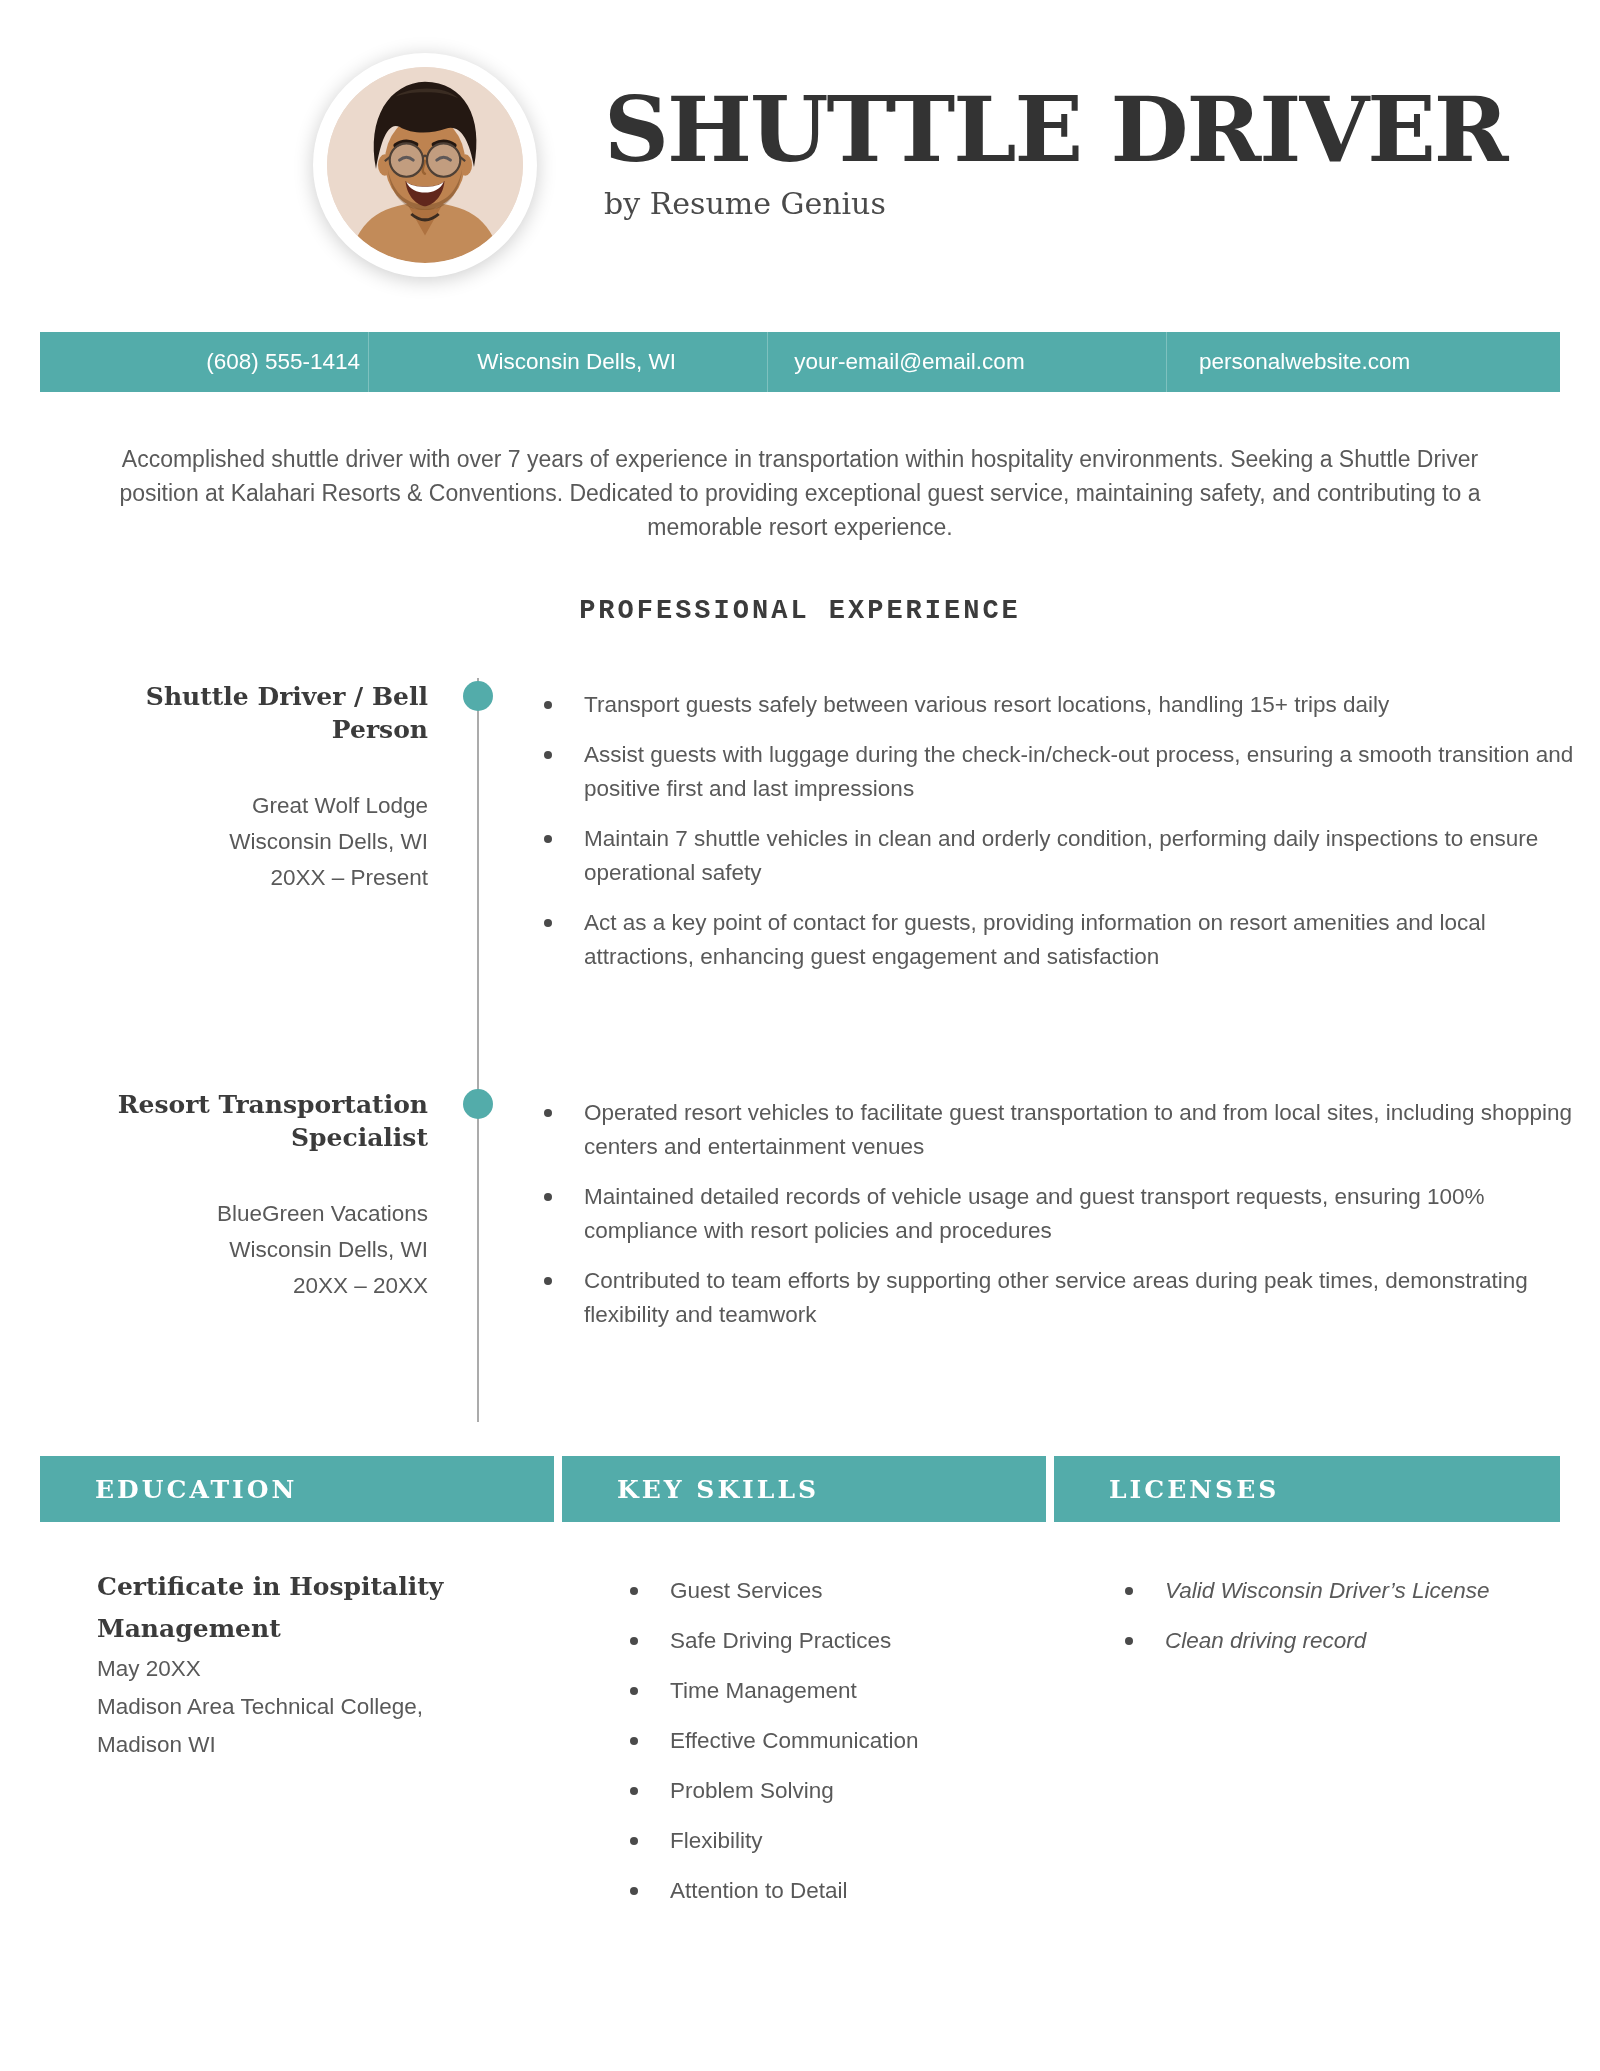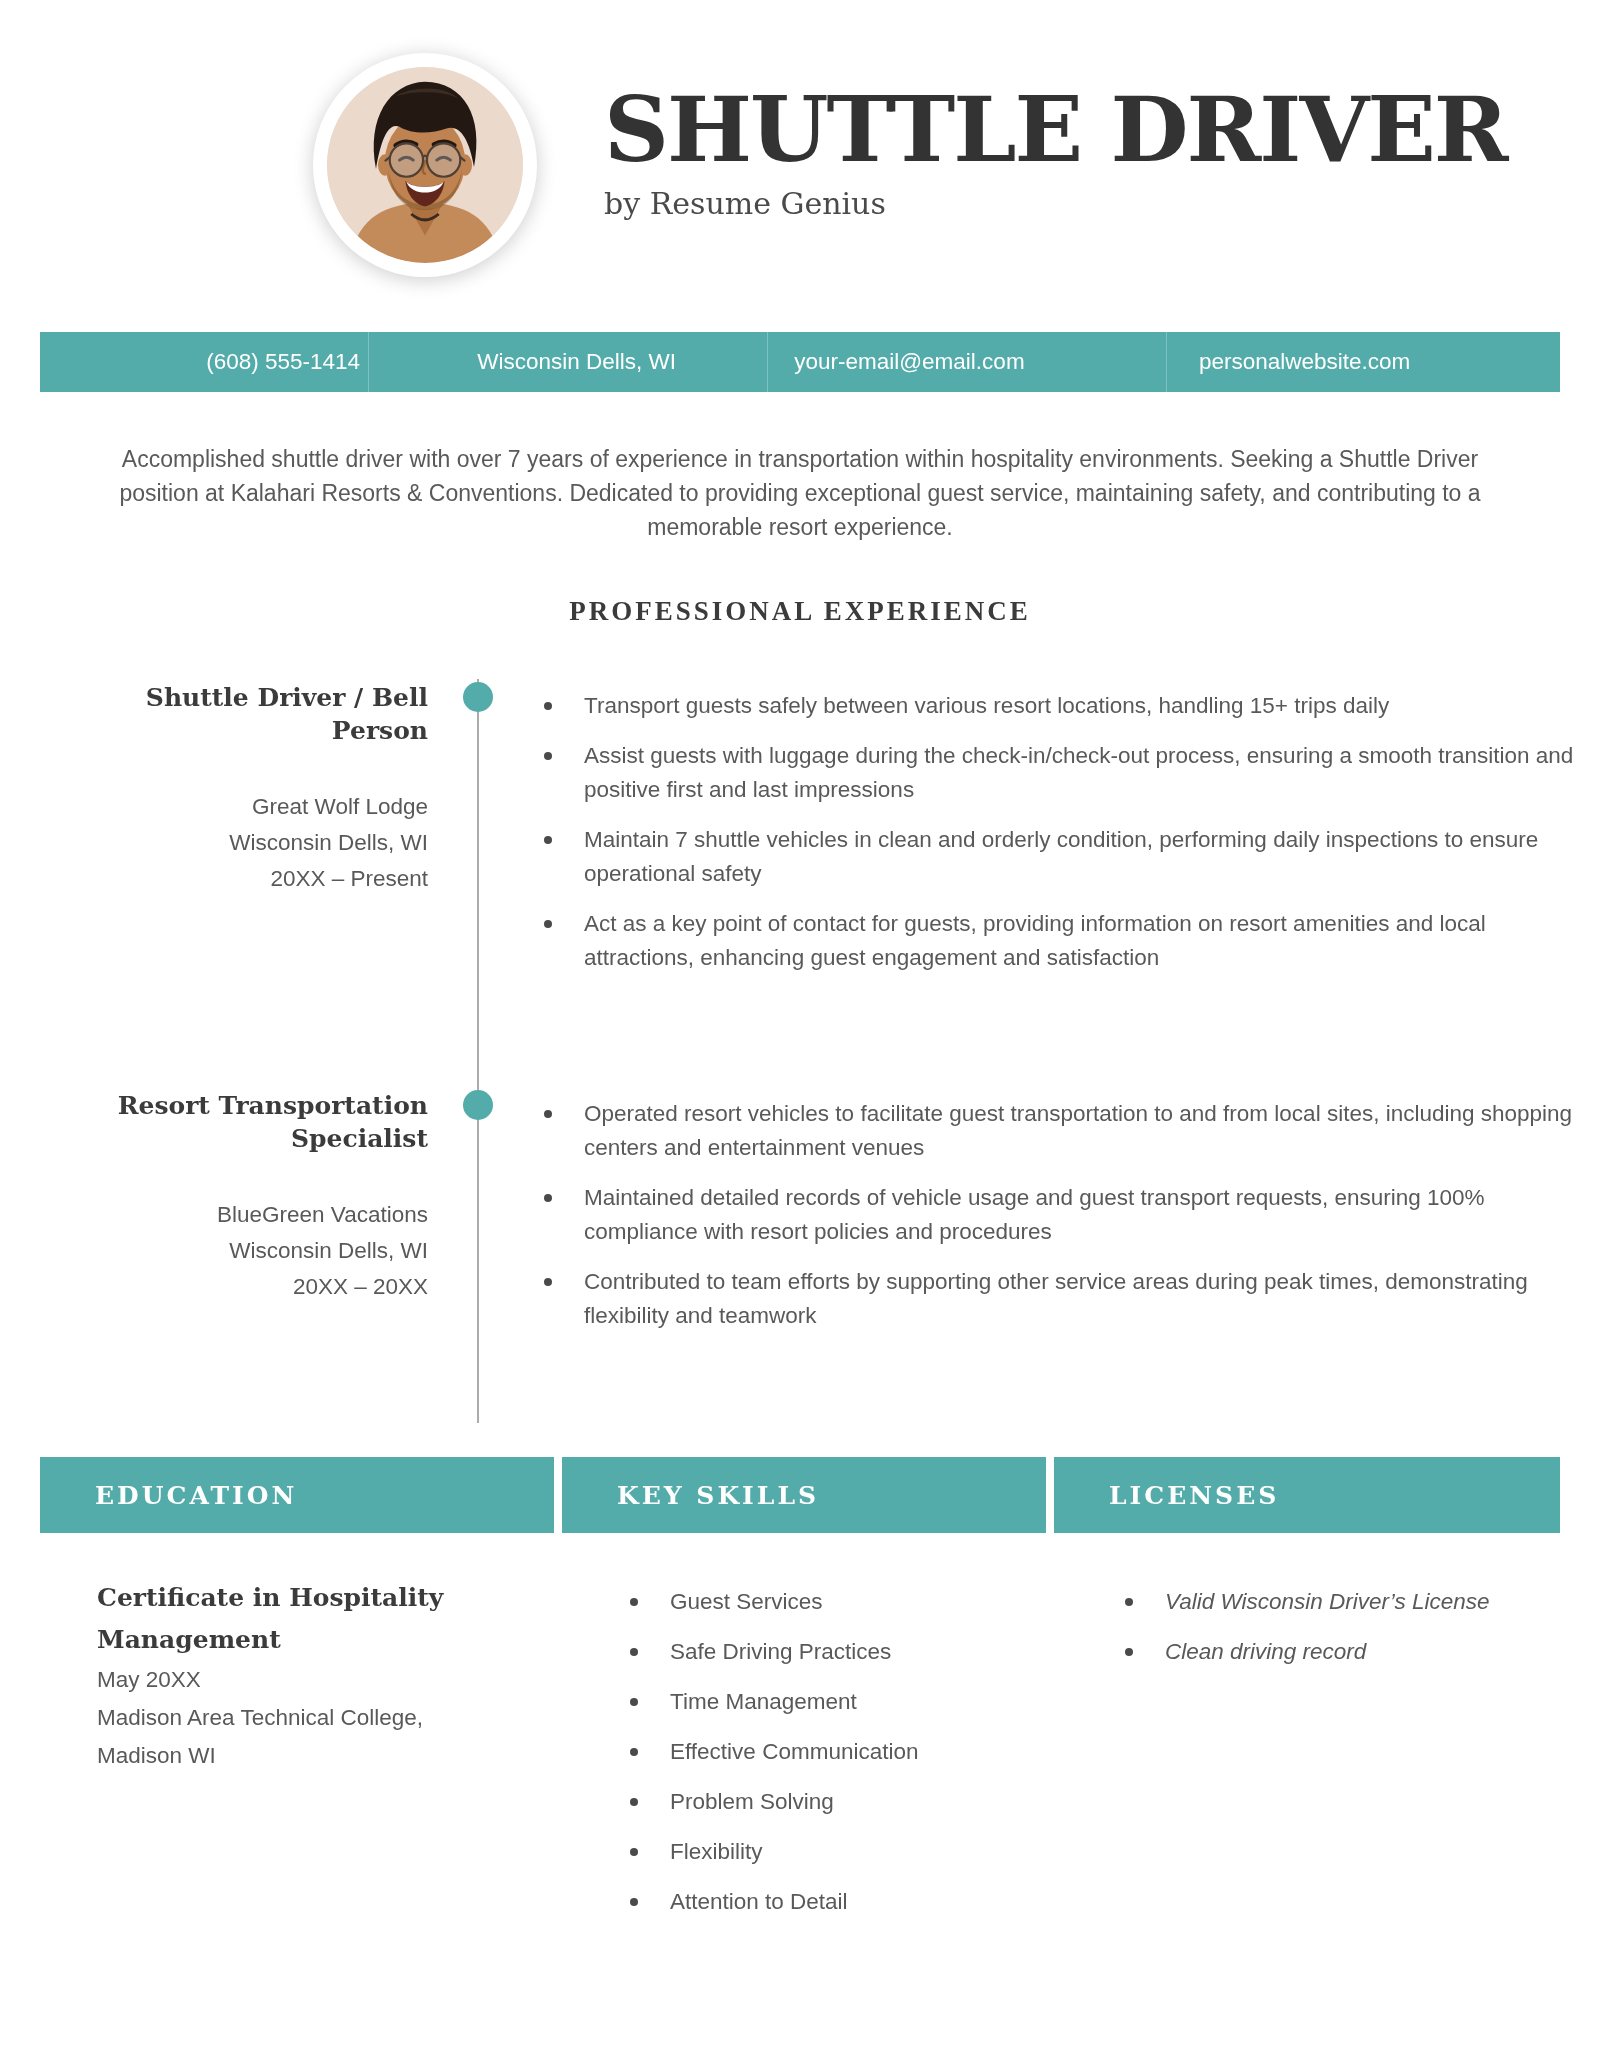--- a/index.html
+++ b/index.html
@@ -42,21 +42,21 @@
   .contact-sep { position:absolute; top:0; bottom:0; width:1px; background:rgba(255,255,255,0.25); }
   .sep1 { left:21.6%; } .sep2 { left:47.8%; } .sep3 { left:74.1%; }
   
   .summary {
     margin:50px auto 0; width:1400px; text-align:center;
     font-size:23px; line-height:34px; color:#595959;
   }
   
   .exp-heading {
     margin:52px 0 16px; text-align:center;
-    font-family:Liberation Serif, serif; font-weight:700;
+    font-family:Liberation Mono, monospace; font-weight:700;
     font-size:27px; letter-spacing:3px; color:#3b3b3b;
   }
   .experience { position:relative; margin-top:54px; }
   .timeline-line {
     position:absolute; left:477px; top:-2px; width:2px; height:744px;
     background:#ababab;
   }
   .job { display:grid; grid-template-columns:428px 100px auto; }
   .job + .job { margin-top:90px; }
   .job-left { text-align:right; padding-left:75px; }
@@ -79,21 +79,21 @@
   ul.bullet-list li::before {
     content:""; position:absolute; left:8px; top:13px;
     width:8px; height:8px; border-radius:50%; background:#4a4a4a;
   }
   
   .bottom {
     display:grid; grid-template-columns:514px 484px auto; gap:8px;
     margin:100px 40px 0;
   }
   .col-head {
-    height:76px; background:#53ACAA; display:flex; align-items:center;
+    height:66px; background:#53ACAA; display:flex; align-items:center;
     padding-left:55px;
   }
   .col-head span {
     font-family:"DejaVu Serif","Liberation Serif",serif; font-weight:700;
     font-size:25px; letter-spacing:3px; color:#ffffff;
   }
   .col-body { padding-top:44px; }
   .edu-body { padding-left:57px; }
   .edu-degree {
     font-family:"DejaVu Serif","Liberation Serif",serif; font-weight:700;

